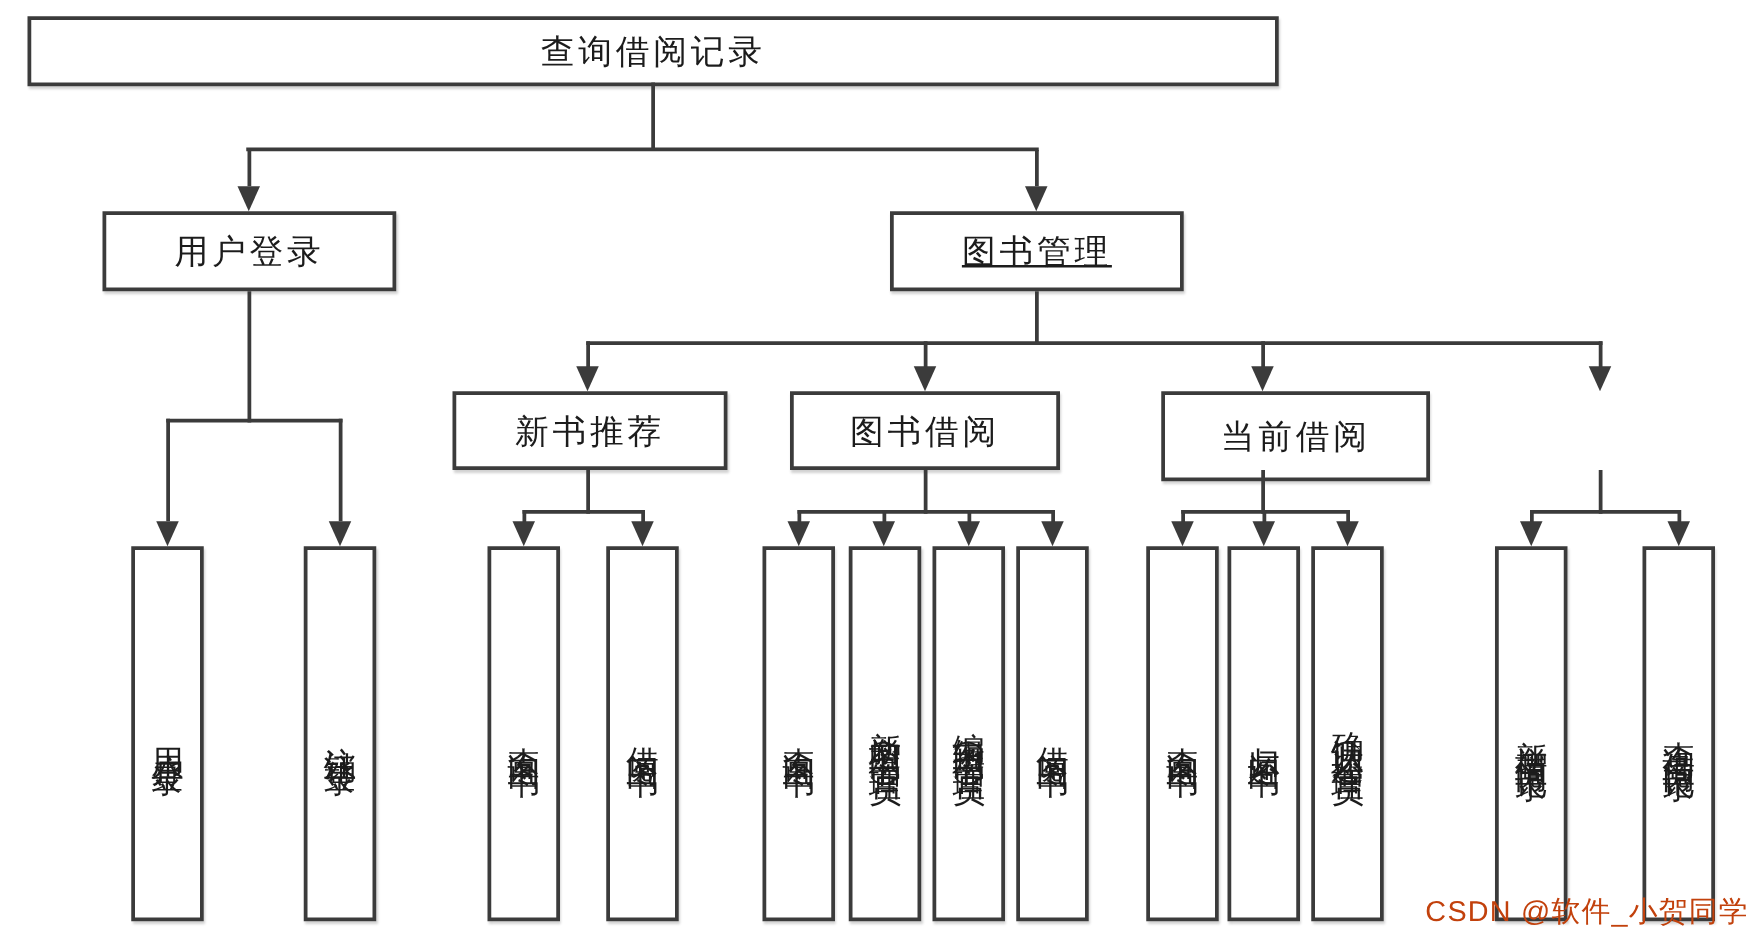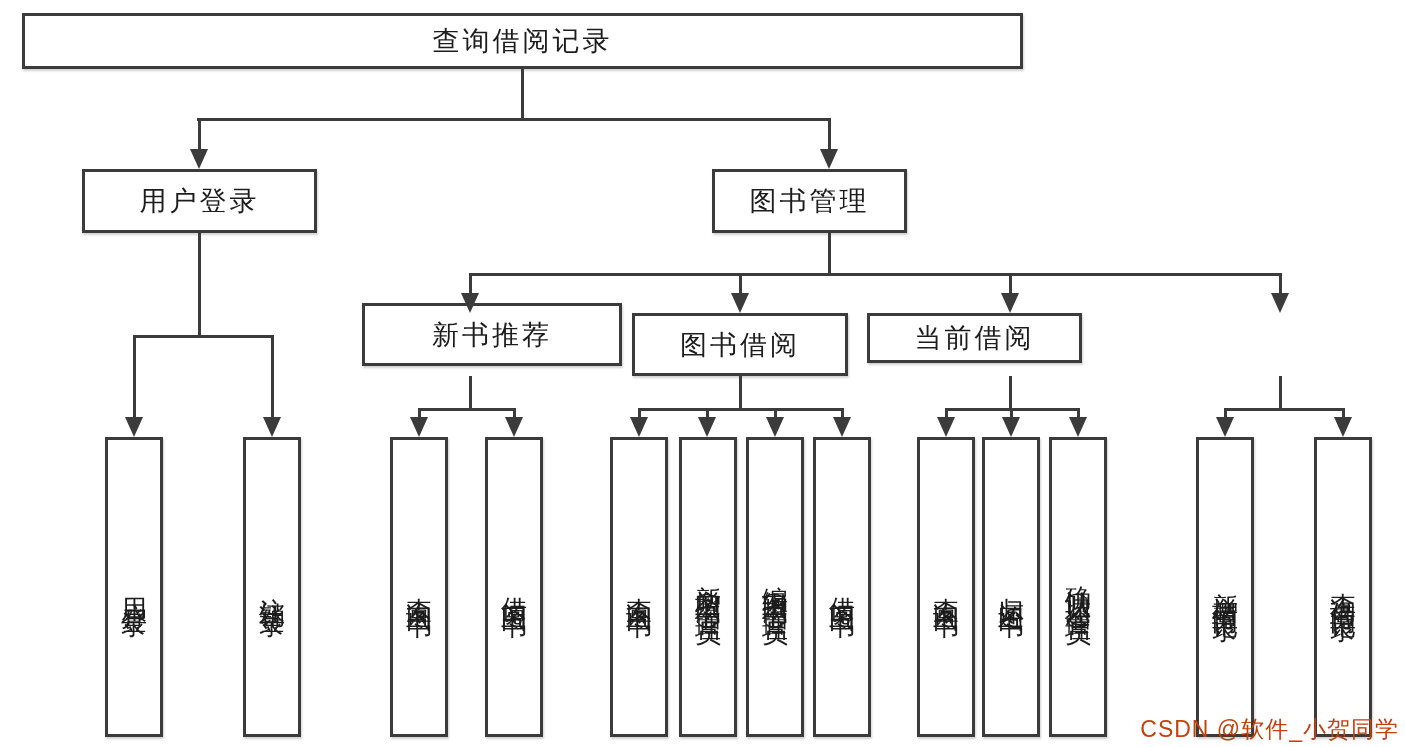--- a/index.html
+++ b/index.html
@@ -36,33 +36,33 @@
 <div id="canvas">
 
   <div class="box" style="left:22px;top:13px;width:1001px;height:56px;">
     <span>查询借阅记录</span>
   </div>
 
   <div class="box" style="left:82px;top:169px;width:235px;height:64px;">
     <span>用户登录</span>
   </div>
 
-  <div class="box" style="left:712px;top:169px;width:195px;height:64px;">
+  <div class="box" style="left:712px;top:169px;width:235px;height:64px;text-decoration:underline;">
     <span>图书管理</span>
   </div>
 
-  <div class="box" style="left:362px;top:303px;width:260px;height:63px;">
+  <div class="box" style="left:362px;top:313px;width:220px;height:63px;">
     <span>新书推荐</span>
   </div>
 
   <div class="box" style="left:632px;top:313px;width:216px;height:63px;">
     <span>图书借阅</span>
   </div>
 
-  <div class="box" style="left:867px;top:313px;width:215px;height:50px;text-align:center;">
+  <div class="box" style="left:929px;top:313px;width:215px;height:72px;text-align:center;">
     <span>当前借阅</span>
   </div>
 
 
   <div class="box leaf" style="left:105px;top:437px;width:58px;height:300px;">
     <span class="vtext">用户登录</span>
   </div>
 
   <div class="box leaf" style="left:243px;top:437px;width:58px;height:300px;">
     <span class="vtext">注销登录</span>

